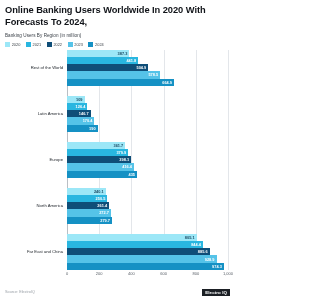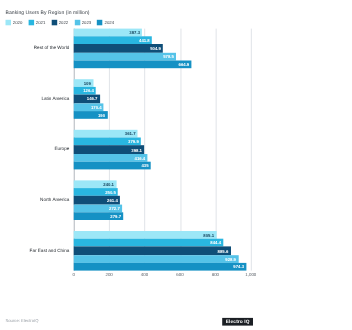--- a/index.html
+++ b/index.html
@@ -74,20 +74,21 @@
   .brand {
     font-size:4.4px; font-weight:bold; color:#ffffff;
     background:#1b1f24; padding:1.2px 3px; letter-spacing:0.1px;
   }
 </style>
 </head>
 <body>
 
 <div class="page">
 
+  <div class="title">Online Banking Users Worldwide In 2020 With Forecasts To 2024,</div>
   <div class="subtitle">Banking Users By Region (in million)</div>
 
   <div class="legend" id="legend">
       <div class="legend-item">
         <span class="legend-swatch" style="background: rgb(156, 231, 247);"></span>
         <span class="legend-label">2020</span>
       </div>
       <div class="legend-item">
         <span class="legend-swatch" style="background: rgb(41, 182, 224);"></span>
         <span class="legend-label">2021</span>

